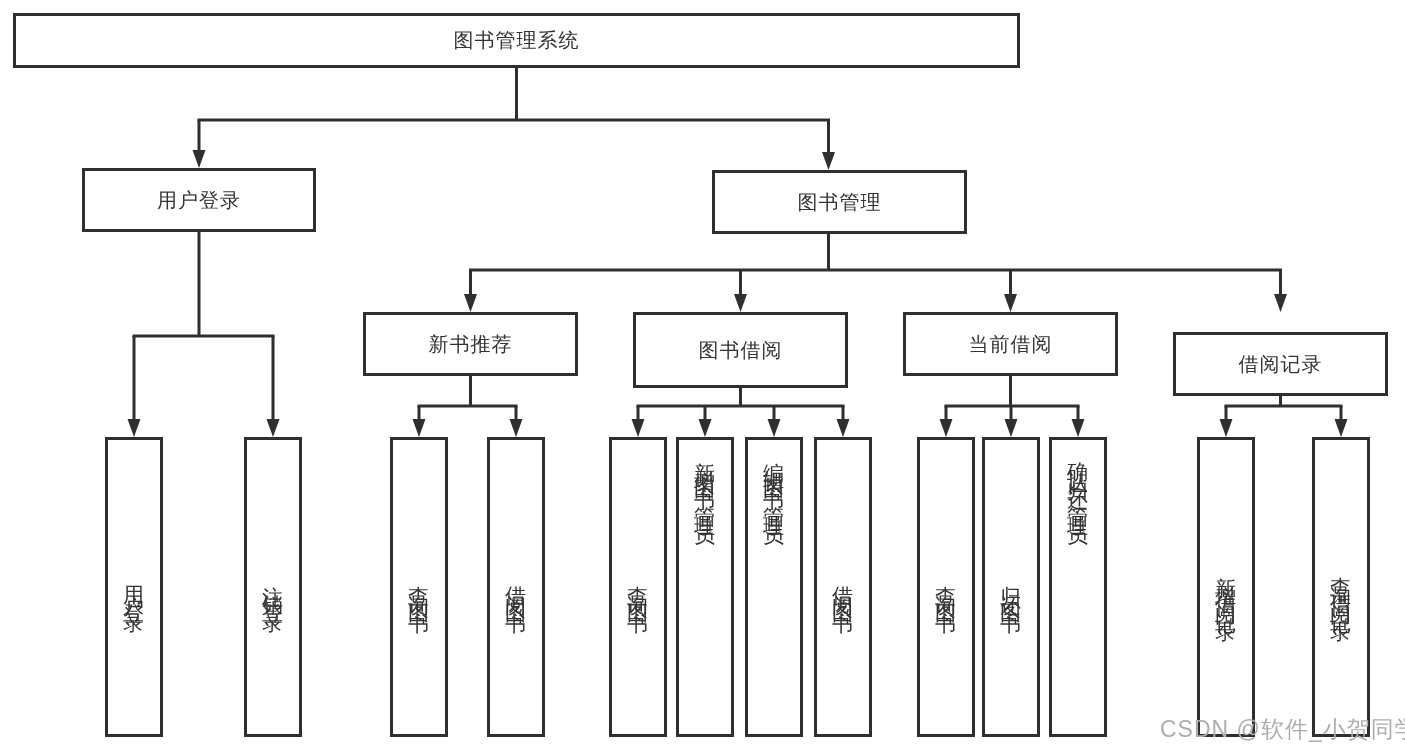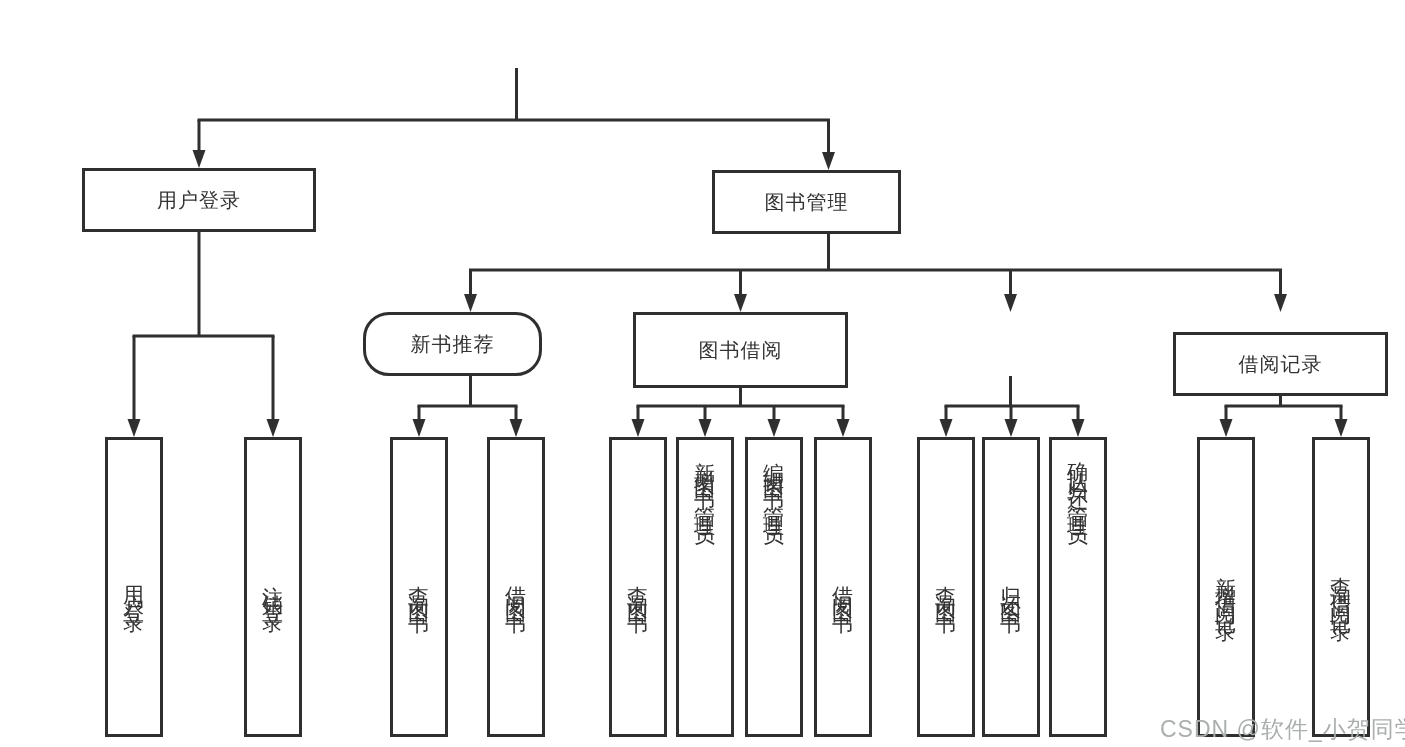--- a/index.html
+++ b/index.html
@@ -110,33 +110,39 @@
     <polygon points="1071.5,419 1084.5,419 1078,437"></polygon>
 
     <line x1="1280.5" y1="376" x2="1280.5" y2="406"></line>
     <line x1="1224.5" y1="406" x2="1342.5" y2="406"></line>
     <line x1="1226" y1="406" x2="1226" y2="421"></line>
     <polygon points="1219.5,419 1232.5,419 1226,437"></polygon>
     <line x1="1341" y1="406" x2="1341" y2="421"></line>
     <polygon points="1334.5,419 1347.5,419 1341,437"></polygon>
   </svg>
 
+  <div class="node" style="left:13px;top:13px;width:1007px;height:55px;">
+    <span>图书管理系统</span>
+  </div>
 
   <div class="node" style="left:82px;top:168px;width:234px;height:64px;">
     <span>用户登录</span>
   </div>
-  <div class="node" style="left:712px;top:170px;width:189px;height:64px;">
+  <div class="node" style="left:712px;top:170px;width:255px;height:64px;">
     <span>图书管理</span>
   </div>
 
-  <div class="node" style="left:363px;top:312px;width:179px;height:64px;border-radius:26px;">
+  <div class="node" style="left:363px;top:312px;width:215px;height:64px;">
     <span>新书推荐</span>
   </div>
   <div class="node" style="left:633px;top:312px;width:215px;height:76px;">
     <span>图书借阅</span>
+  </div>
+  <div class="node" style="left:903px;top:312px;width:215px;height:64px;">
+    <span>当前借阅</span>
   </div>
   <div class="node" style="left:1173px;top:312px;width:215px;height:64px;margin-top:20px;">
     <span>借阅记录</span>
   </div>
 
   <div class="node leaf" style="left:105px;">
     <span class="vtext">用户登录</span>
   </div>
   <div class="node leaf" style="left:244px;">
     <span class="vtext">注销登录</span>

